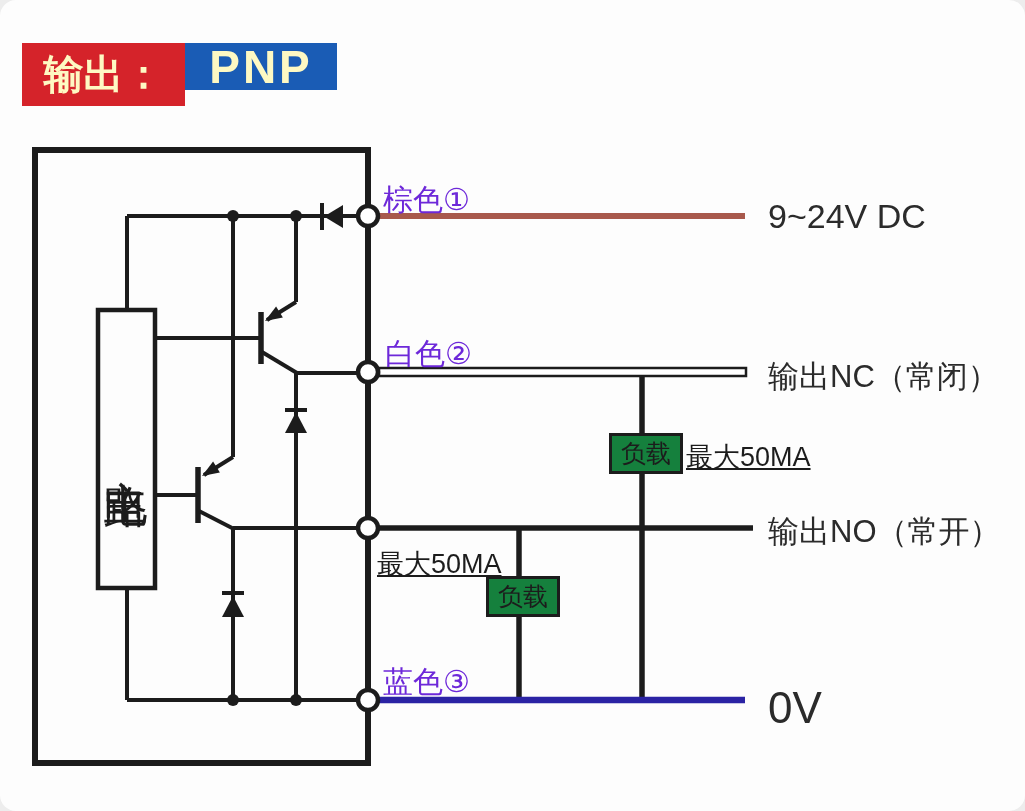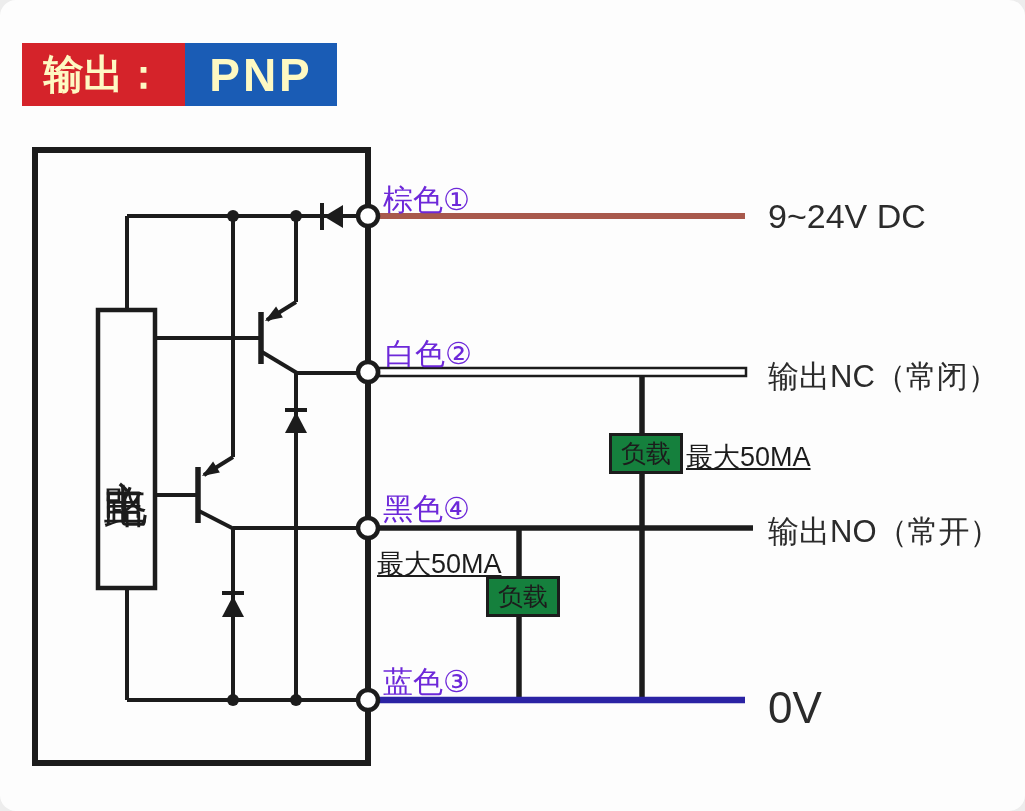--- a/index.html
+++ b/index.html
@@ -1,20 +1,20 @@
 <!DOCTYPE html>
 <html><head>
 <meta charset="utf-8">
 <style>
   html,body{margin:0;padding:0;background:#ededed;font-family:"Liberation Sans","DejaVu Sans",sans-serif;}
   #screen{position:relative;width:1025px;height:811px;background:#fdfdfd;border-radius:16px;overflow:hidden;margin:0 auto;}
   .abs{position:absolute;}
   .badge{display:flex;align-items:center;justify-content:center;color:#fef9c3;font-weight:bold;}
   #badge-output{left:22px;top:43px;width:163px;height:63px;background:#d5232a;font-size:40px;}
-  #badge-type{left:185px;top:43px;width:152px;height:63px;background:#1a5cb5;font-size:46px;letter-spacing:3px;}
+  #badge-type{left:185px;top:43px;width:152px;height:47px;background:#1a5cb5;font-size:46px;letter-spacing:3px;}
   .wire-label{color:#6d28d9;font-size:30px;white-space:nowrap;}
   .term-label{color:#2b2b2b;font-size:31px;white-space:nowrap;}
   .max-label{color:#1c1c1c;font-size:27px;white-space:nowrap;text-decoration:underline;}
   .load-box{width:68px;height:35px;background:#15803d;border:3px solid #1c1c1c;display:flex;align-items:center;justify-content:center;font-size:25px;color:#1c1c1c;}
   #main-block-label{left:98px;top:310px;width:57px;height:278px;display:flex;align-items:center;justify-content:center;writing-mode:vertical-rl;text-orientation:upright;font-size:44px;color:#1c1c1c;letter-spacing:3px;}
   svg{position:absolute;left:0;top:0;}
 </style>
 </head>
 <body>
 
@@ -102,21 +102,20 @@
         <circle cx="368" cy="528" r="10"></circle>
         <circle cx="368" cy="700" r="10"></circle>
       </g>
     </g>
   </svg>
 
   <div id="main-block-label" class="abs">主电路</div>
 
   <div class="abs wire-label" style="left:383px;top:180px;">棕色①</div>
   <div class="abs wire-label" style="left:385px;top:334px;">白色②</div>
-  <div class="abs wire-label" style="left:383px;top:489px;">黑色④</div>
   <div class="abs wire-label" style="left:383px;top:662px;text-align:center;">蓝色③</div>
 
   <div class="abs term-label" style="left:768px;top:197px;font-size:34px;">9~24V DC</div>
   <div class="abs term-label" style="left:768px;top:356px;">输出NC（常闭）</div>
   <div class="abs term-label" style="left:768px;top:511px;">输出NO（常开）</div>
   <div class="abs term-label" style="left:768px;top:683px;font-size:44px;">0V</div>
 
   <div class="abs load-box" style="left:609px;top:433px;">负载</div>
   <div class="abs max-label" style="left:686px;top:439px;">最大50MA</div>
   <div class="abs max-label" style="left:377px;top:546px;">最大50MA</div>

